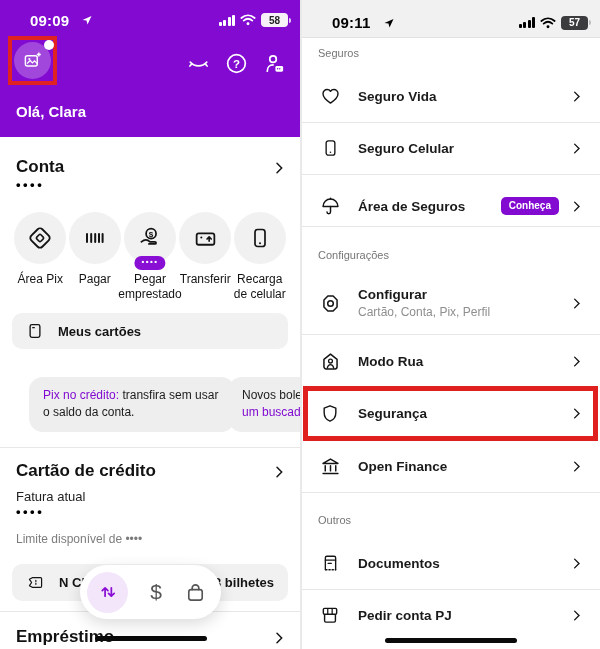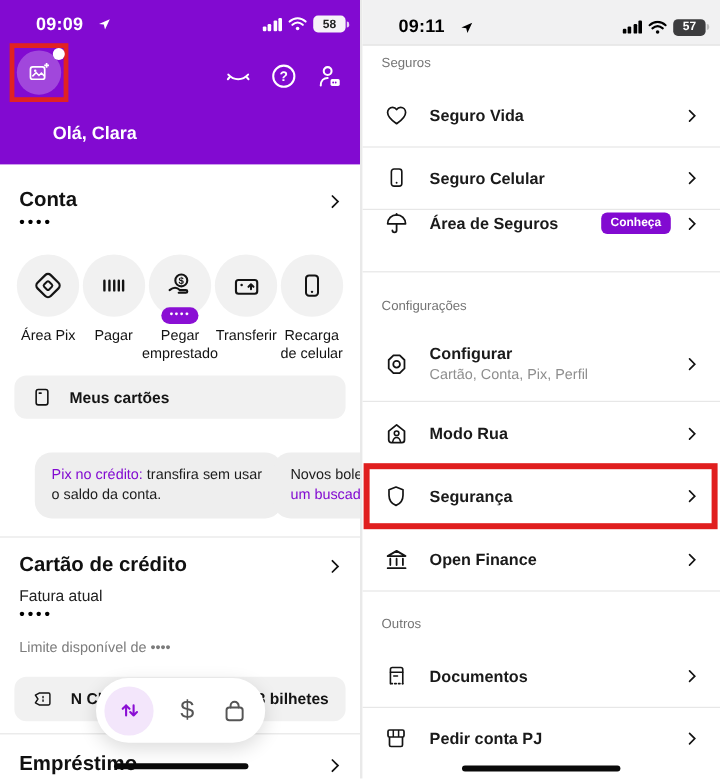--- a/index.html
+++ b/index.html
@@ -24,21 +24,21 @@
   .right .sigbars i{background:#000;}
   .right .battery{background:#3c3c3e;color:#fff;}
   .right .battery:after{background:#bdbdbd;}
 
   
   .purple-header{position:absolute;top:0;left:0;right:0;height:137px;background:#820AD1;}
   .avatar-box{position:absolute;left:8px;top:36px;width:49px;height:49px;border:4px solid #e12222;display:flex;align-items:center;justify-content:center;}
   .avatar-circle{position:relative;width:37px;height:37px;border-radius:50%;background:rgba(255,255,255,.25);display:flex;align-items:center;justify-content:center;}
   .avatar-dot{position:absolute;top:-2px;right:-3px;width:10px;height:10px;border-radius:50%;background:#fff;}
   .hdr-icons{position:absolute;top:52px;right:14px;display:flex;align-items:center;gap:14px;}
-  .greeting{position:absolute;left:16px;top:103px;color:#fff;font-size:15px;font-weight:bold;margin-left:28px;}
+  .greeting{position:absolute;left:16px;top:103px;color:#fff;font-size:15px;font-weight:bold;}
 
   .sec-title{position:absolute;left:16px;font-size:17px;font-weight:bold;color:#111;}
   .chev-abs{position:absolute;right:13px;}
   .dots{position:absolute;left:16px;font-size:13px;font-weight:bold;color:#000;letter-spacing:2.5px;}
 
   .actions{position:absolute;top:212px;left:0;right:0;display:flex;justify-content:space-between;padding:0 13px;}
   .action{width:56px;display:flex;flex-direction:column;align-items:center;}
   .action .circ{position:relative;width:52px;height:52px;border-radius:50%;background:#f1f1f1;display:flex;align-items:center;justify-content:center;color:#141414;}
   .action .lbl{margin-top:8px;font-size:12px;color:#141414;text-align:center;line-height:1.25;}
   .mini-badge{position:absolute;bottom:-6px;left:50%;transform:translateX(-50%);background:#8A0FD4;color:#fff;border-radius:8px;padding:2px 7px 4px;font-size:8px;letter-spacing:1.5px;line-height:1;font-weight:bold;}
@@ -302,21 +302,21 @@
         </span>
       <span class="rtxt">Seguro Celular</span>
       <span class="spacer">
           <svg width="15" height="15" viewBox="0 0 24 24">
             <path d="M9 5 l7 7 -7 7" stroke="#141414" stroke-width="2.2" fill="none" stroke-linecap="round"></path>
           </svg>
         </span>
     </div>
     <div class="divider" style="top:174px"></div>
 
-    <div class="rrow" style="top:160px">
+    <div class="rrow" style="top:180px">
       <span class="ric">
           <svg width="21" height="21" viewBox="0 0 24 24">
             <path d="M3.5 12 a8.5 8.5 0 0 1 17 0 Z" stroke="#141414" stroke-width="1.7" fill="none" stroke-linejoin="round"></path>
             <path d="M12 3.5 v-1" stroke="#141414" stroke-width="1.7" stroke-linecap="round"></path>
             <path d="M12 12 v6.2 a2 2 0 0 1 -4 0" stroke="#141414" stroke-width="1.7" fill="none" stroke-linecap="round"></path>
           </svg>
         </span>
       <span class="rtxt">Área de Seguros</span>
       <span class="spacer">
         <span class="badge">Conheça</span>

